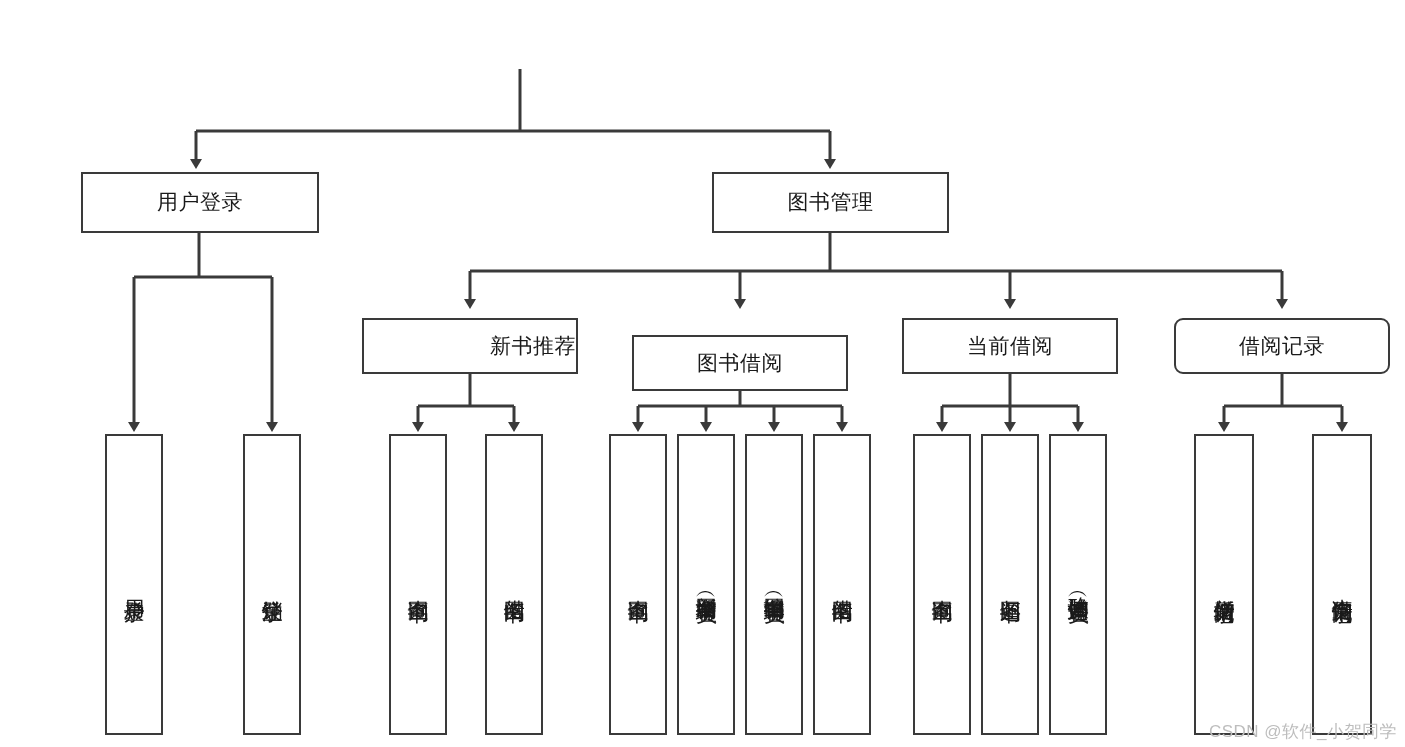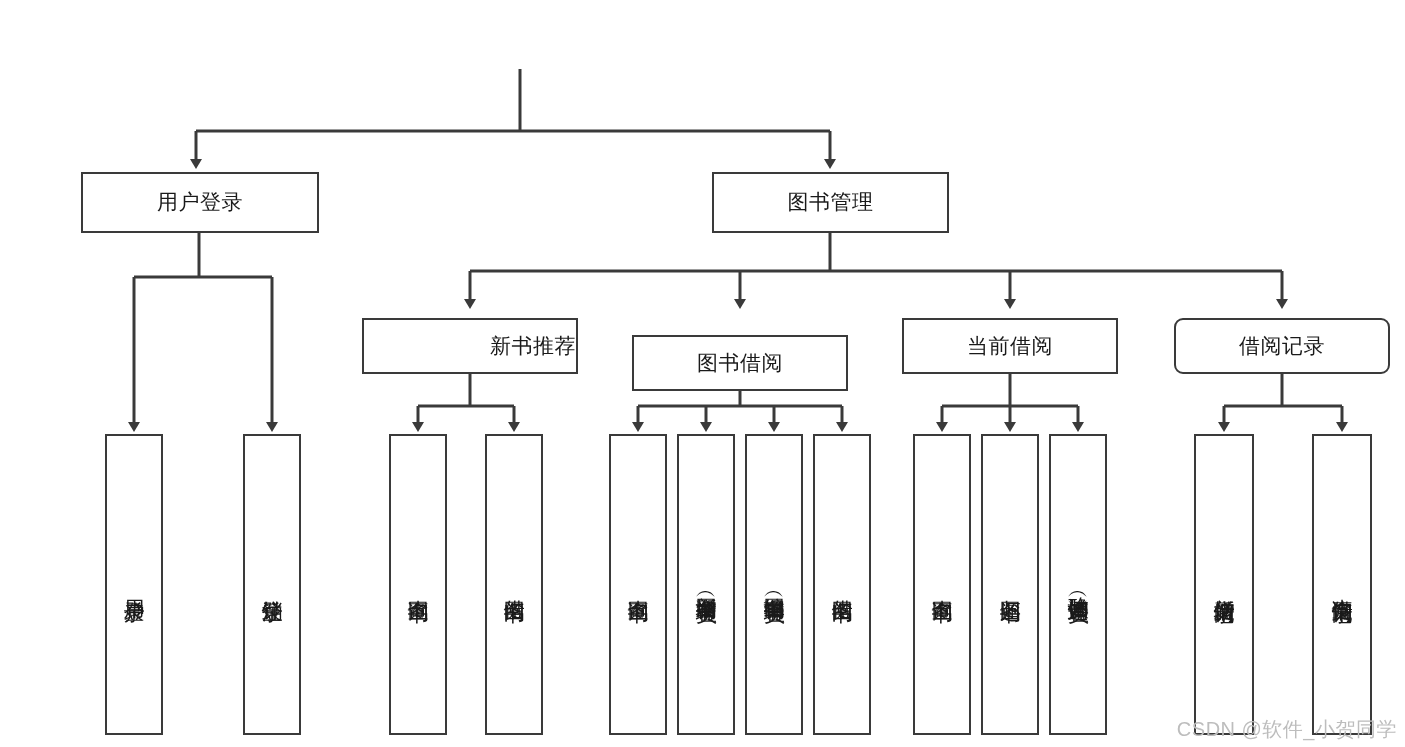--- a/index.html
+++ b/index.html
@@ -48,21 +48,21 @@
     letter-spacing: 1px;
     padding: 4px 0;
   }
   .node-title {
     font-size: 22px;
   }
   .watermark {
     position: absolute;
     right: 8px;
     bottom: 4px;
-    font-size: 20px;
+    font-size: 17px;
     color: #bdbdbd;
     white-space: nowrap;
     letter-spacing: 0.5px;
     margin-left: 40px;
   }
 </style>
 </head>
 <body>
 
 <div id="canvas">

